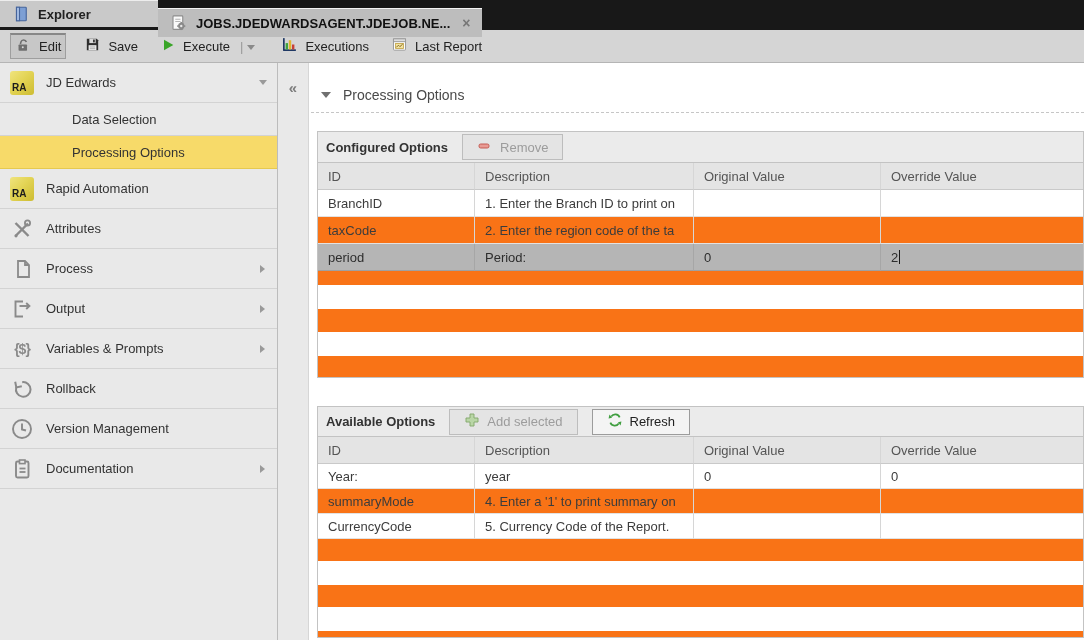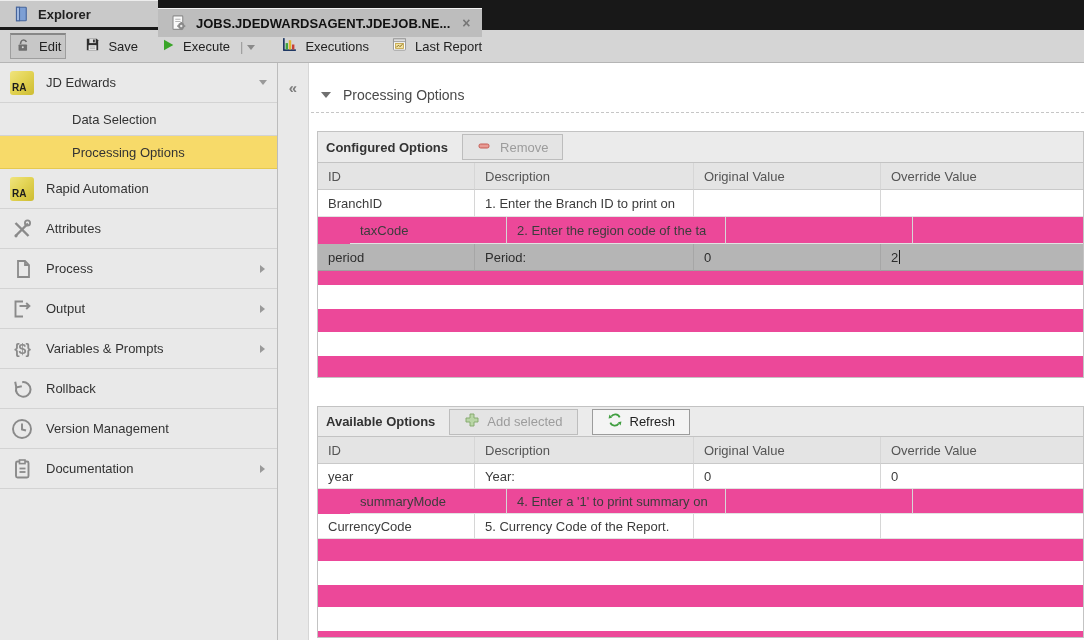--- a/index.html
+++ b/index.html
@@ -59,21 +59,21 @@
   .pbtn-refresh { background:#f4f4f4; border-color:#9c9c9c; }
 
   .tgrid { display:grid; grid-template-columns:157px 219px 187px 1fr; }
   .thead .tcell { background:#e4e4e4; color:#555; border-bottom:1px solid #c9c9c9; }
   .tcell { padding:0 10px; display:flex; align-items:center; border-right:1px solid #d6d6d6; overflow:hidden; white-space:nowrap; }
   .tcell:last-child { border-right:0; }
   .h27 .tcell { height:27px; }
   .h25 .tcell { height:25px; }
   .trow .tcell { border-bottom:1px solid #e2e2e2; color:#3c3c3c; }
   .row-white { background:#ffffff; }
-  .row-gray { background:#ec4899;padding-left:32px; }
+  .row-gray { background:#f97316; }
   .row-selected { background:#b5b5b5; }
   .row-selected .tcell { border-right-color:#a6a6a6; border-bottom-color:#a0a0a0; color:#2d2d2d; }
   .stripe { width:100%; }
   .edit-caret { display:inline-block; width:1px; height:14px; background:#1a1a1a; margin-left:1px; vertical-align:middle; animation:blink 1s steps(1) infinite; }
   @keyframes blink { 50% { opacity:0; } }
 </style>
 </head>
 <body>
 
 <div class="tabbar">
@@ -363,22 +363,22 @@
       </div>
 
       <div class="tgrid thead h27">
         <div class="tcell">ID</div>
         <div class="tcell">Description</div>
         <div class="tcell">Original Value</div>
         <div class="tcell">Override Value</div>
       </div>
 
       <div class="tgrid trow h25 row-white">
+        <div class="tcell">Year:</div>
         <div class="tcell">year</div>
-        <div class="tcell">Year:</div>
         <div class="tcell">0</div>
         <div class="tcell">0</div>
       </div>
       <div class="tgrid trow h25 row-gray">
         <div class="tcell">summaryMode</div>
         <div class="tcell">4. Enter a '1' to print summary on</div>
         <div class="tcell"></div>
         <div class="tcell"></div>
       </div>
       <div class="tgrid trow h25 row-white">

